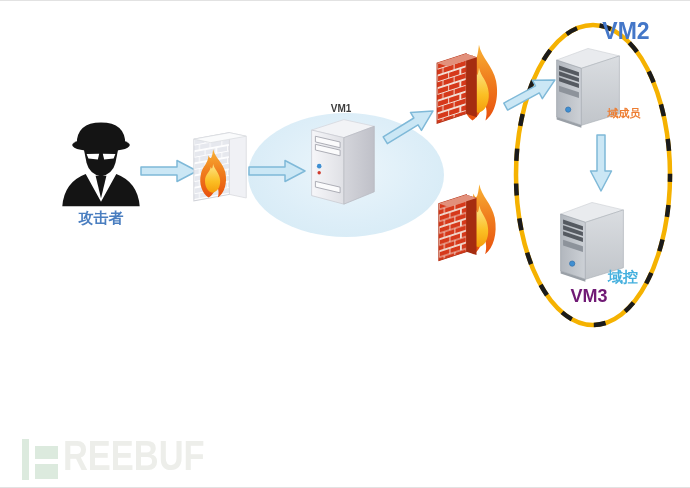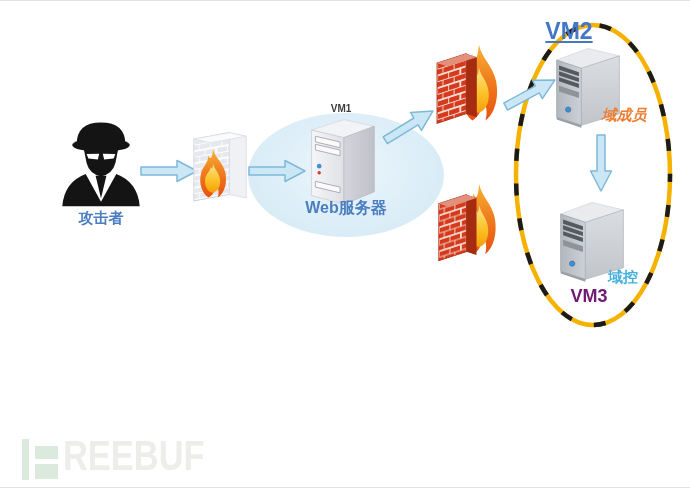--- a/index.html
+++ b/index.html
@@ -8,22 +8,22 @@
     position:relative; width:690px; height:488px; background:#ffffff;
     overflow:hidden; font-family:"Liberation Sans","DejaVu Sans",sans-serif;
   }
   .abs { position:absolute; }
   .hairline { position:absolute; left:0; width:690px; height:1px; background:#e2e2e2; }
   .lbl { position:absolute; font-weight:bold; text-align:center; line-height:1.1;
          font-family:"Liberation Sans","DejaVu Sans",sans-serif; }
   .lbl-attacker   { left:56px;  top:210px; width:90px;  font-size:15px; color:#4a7ec0; }
   .lbl-vm1        { left:314px; top:103px; width:54px;  font-size:10px; color:#3c3c3c; }
   .lbl-webserver  { left:286px; top:199px; width:120px; font-size:16px; color:#4a7ec0; }
-  .lbl-vm2        { left:532px; top:19px;  width:74px;  font-size:23px; color:#4477c8;text-decoration:underline; }
-  .lbl-member     { left:595px; top:107px; width:58px;  font-size:15px; color:#ed7d31;font-style:italic; }
+  .lbl-vm2        { left:589px; top:19px;  width:74px;  font-size:23px; color:#4477c8; }
+  .lbl-member     { left:595px; top:107px; width:58px;  font-size:11px; color:#ed7d31; }
   .lbl-dc         { left:600px; top:269px; width:46px;  font-size:15px; color:#45b0de;text-align:center; }
   .lbl-vm3        { left:565px; top:287px; width:48px;  font-size:18px; color:#701a75; }
   .dmz-ellipse {
     position:absolute; left:248px; top:113px; width:196px; height:124px;
     border-radius:50%;
     background:radial-gradient(ellipse at 50% 45%, #ecf6fb 0%, #ddeef8 55%, #d2e9f4 100%);
   }
   
   .watermark { position:absolute; left:22px; top:438px; width:210px; height:44px; }
   .wm-bar   { position:absolute; left:0px;  top:1px;  width:7px;  height:41px; background:#dcead e; background:#dceade; }
@@ -131,21 +131,20 @@
   <svg class="abs" style="left:302px;top:112px;" width="80" height="95" viewBox="0 0 84 100">
     <polygon points="10,19 44,8 76,15 44,27" fill="#f2f3f6" stroke="#d5d6dc" stroke-width="0.8"></polygon>
     <polygon points="10,19 44,27 44,97 10,88" fill="url(#webFrontG)" stroke="#c9cad1" stroke-width="0.8"></polygon>
     <polygon points="44,27 76,15 76,84 44,97" fill="url(#webSideG)" stroke="#b8b9c1" stroke-width="0.8"></polygon>
     <polygon points="14,25.5 40,31.6 40,37.6 14,31.5" fill="#fbfbfc" stroke="#a9aab2" stroke-width="1"></polygon>
     <polygon points="14,34 40,40.1 40,46.1 14,40" fill="#fbfbfc" stroke="#a9aab2" stroke-width="1"></polygon>
     <circle cx="18" cy="57" r="2.4" fill="#3f8fd2"></circle>
     <circle cx="18" cy="64" r="1.8" fill="#cf3b2e"></circle>
     <polygon points="14,73 40,79.1 40,85.1 14,79" fill="#fbfbfc" stroke="#a9aab2" stroke-width="1"></polygon>
   </svg>
-  <div class="lbl lbl-webserver">Web服务器</div>
 
   <svg class="abs" style="left:377px;top:96px;" width="64" height="54" viewBox="0 0 64 54">
     <use href="#blockArrow" transform="translate(2,34) rotate(-31.5)"></use>
   </svg>
 
   <svg class="abs" style="left:432px;top:34px;" width="78" height="97" viewBox="0 0 80 100">
     <use href="#flame" transform="translate(23,10) scale(0.84,1.13)"></use>
     <g transform="translate(5,30) skewY(-18)">
       <rect x="0" y="0" width="30" height="62" fill="url(#redBricks)" stroke="#b73418" stroke-width="1"></rect>
     </g>

